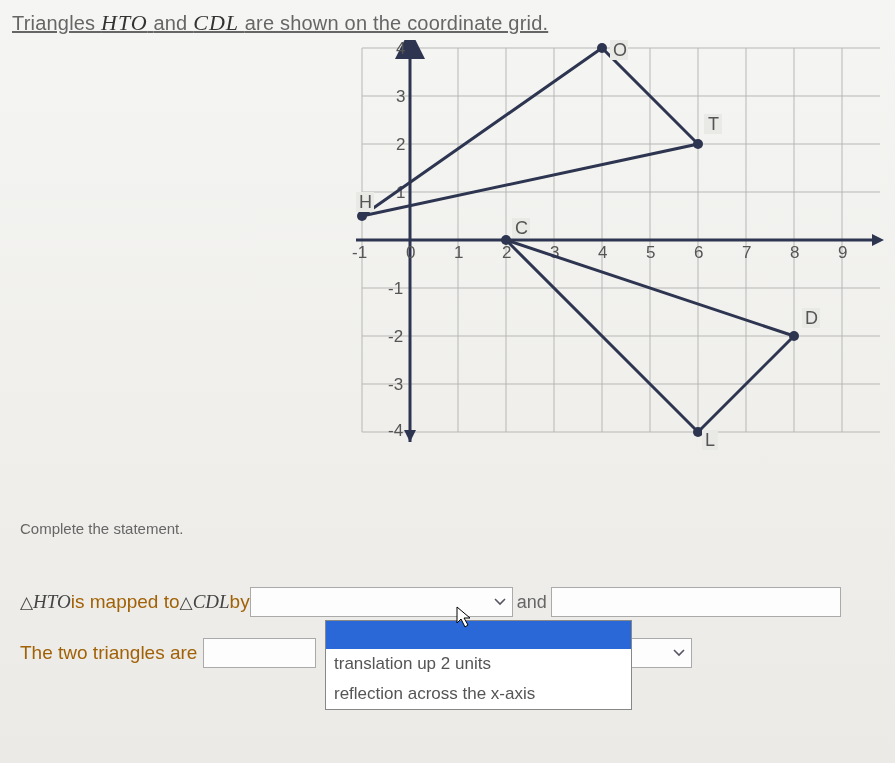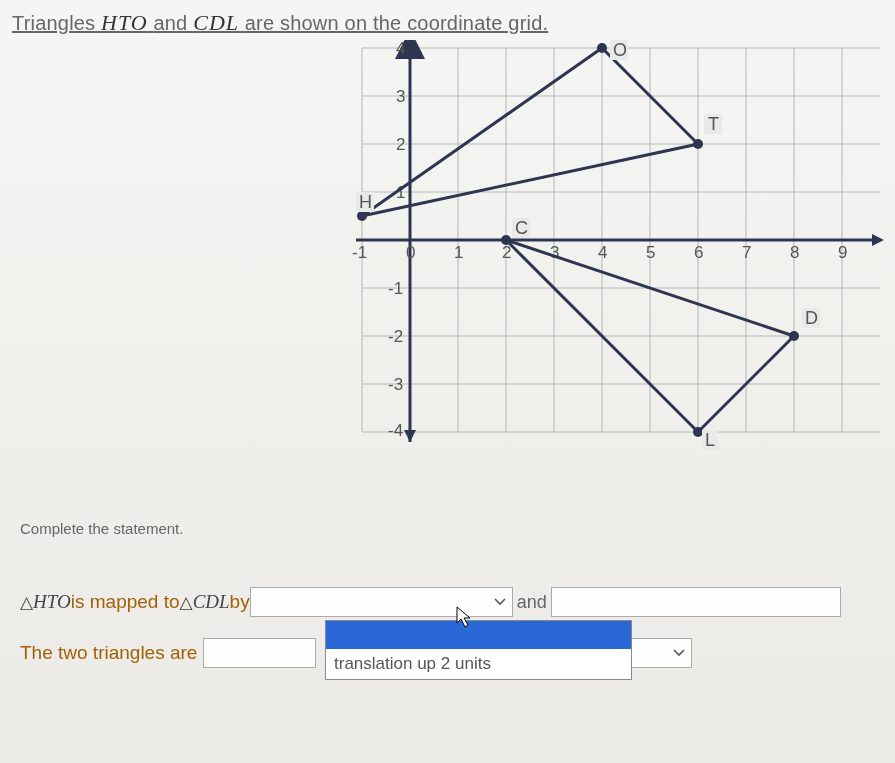--- a/index.html
+++ b/index.html
@@ -240,20 +240,21 @@
 </div>
 
 <div class="row2">
   <span class="lbl">The two triangles are</span>
   <div class="select-box sb3"></div>
 </div>
 
 <div class="dropdown">
   <div class="opt sel"></div>
   <div class="opt">translation up 2 units</div>
+  <div class="opt">reflection across the x-axis</div>
 </div>
 
 <div style="position:absolute; top:638px; left:588px;" class="select-box sb4">
   <span class="chev">
     <svg viewBox="0 0 12 12">
         <path d="M1 3 L6 8 L11 3" fill="none" stroke="#556" stroke-width="1.6"></path>
       </svg>
   </span>
 </div>
 

